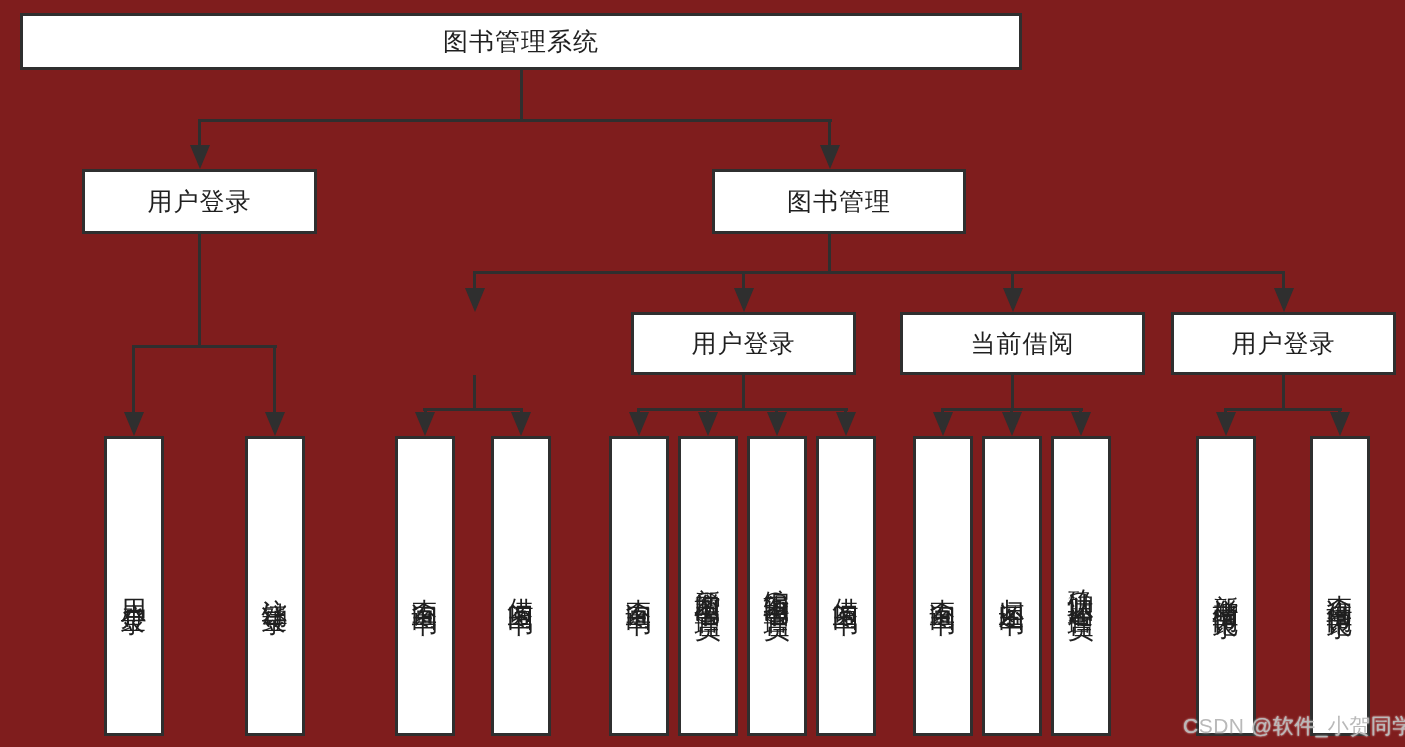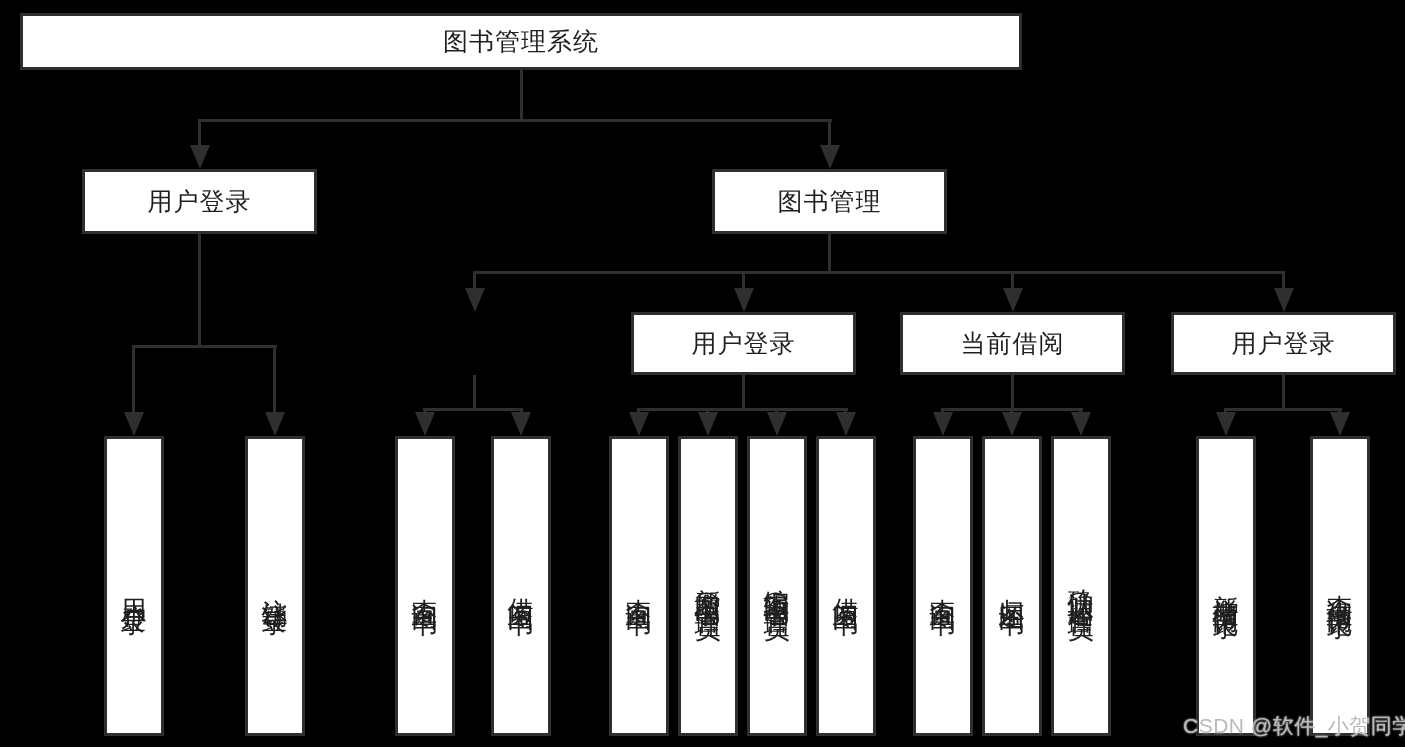--- a/index.html
+++ b/index.html
@@ -1,18 +1,18 @@
 <!DOCTYPE html>
 <html><head>
 <meta charset="utf-8">
 <style>
   html,body{margin:0;padding:0;background:#ffffff;}
   body{font-family:"Liberation Sans",sans-serif;}
   .canvas{
-    position:relative;width:1405px;height:747px;background:#000000;overflow:hidden;
+    position:relative;width:1405px;height:747px;background:#7f1d1d;overflow:hidden;
   }
   .box{
     position:absolute;box-sizing:border-box;
     border:3px solid #2f2f2f;background:#ffffff;
     display:flex;align-items:center;justify-content:center;
     color:#1f1f1f;font-size:25px;letter-spacing:1px;
     z-index:2;
   }
   .leaf{
     width:60px;top:436px;height:300px;
@@ -47,21 +47,21 @@
   <div class="ln" style="left:520px;top:70px;width:3px;height:49px;"></div>
   <div class="ln" style="left:198px;top:119px;width:634px;height:3px;"></div>
   <div class="ln" style="left:198px;top:119px;width:3px;height:32px;"></div>
   <div class="ah" style="left:190px;top:145px;"></div>
   <div class="ln" style="left:828px;top:119px;width:3px;height:32px;"></div>
   <div class="ah" style="left:820px;top:145px;"></div>
 
   <div class="box" style="left:82px;top:169px;width:235px;height:65px;">
     <span>用户登录</span>
   </div>
-  <div class="box" style="left:712px;top:169px;width:235px;height:65px;">
+  <div class="box" style="left:712px;top:169px;width:254px;height:65px;">
     <span>图书管理</span>
   </div>
 
   <div class="ln" style="left:198px;top:234px;width:3px;height:111px;"></div>
   <div class="ln" style="left:132px;top:345px;width:145px;height:3px;"></div>
   <div class="ln" style="left:132px;top:345px;width:3px;height:70px;"></div>
   <div class="ah" style="left:124px;top:412px;"></div>
   <div class="ln" style="left:273px;top:345px;width:3px;height:70px;"></div>
   <div class="ah" style="left:265px;top:412px;"></div>
 
@@ -72,21 +72,21 @@
   <div class="ln" style="left:742px;top:271px;width:3px;height:20px;"></div>
   <div class="ah" style="left:734px;top:288px;"></div>
   <div class="ln" style="left:1011px;top:271px;width:3px;height:20px;"></div>
   <div class="ah" style="left:1003px;top:288px;"></div>
   <div class="ln" style="left:1282px;top:271px;width:3px;height:20px;"></div>
   <div class="ah" style="left:1274px;top:288px;"></div>
 
   <div class="box" style="left:631px;top:312px;width:225px;height:63px;">
     <span>用户登录</span>
   </div>
-  <div class="box" style="left:900px;top:312px;width:225px;height:63px;">
+  <div class="box" style="left:900px;top:312px;width:245px;height:63px;">
     <span>当前借阅</span>
   </div>
   <div class="box" style="left:1171px;top:312px;width:225px;height:63px;">
     <span>用户登录</span>
   </div>
 
   <div class="ln" style="left:473px;top:375px;width:3px;height:33px;"></div>
   <div class="ln" style="left:423px;top:408px;width:100px;height:3px;"></div>
   <div class="ln" style="left:424px;top:408px;width:3px;height:8px;"></div>
   <div class="ah" style="left:415px;top:412px;"></div>

